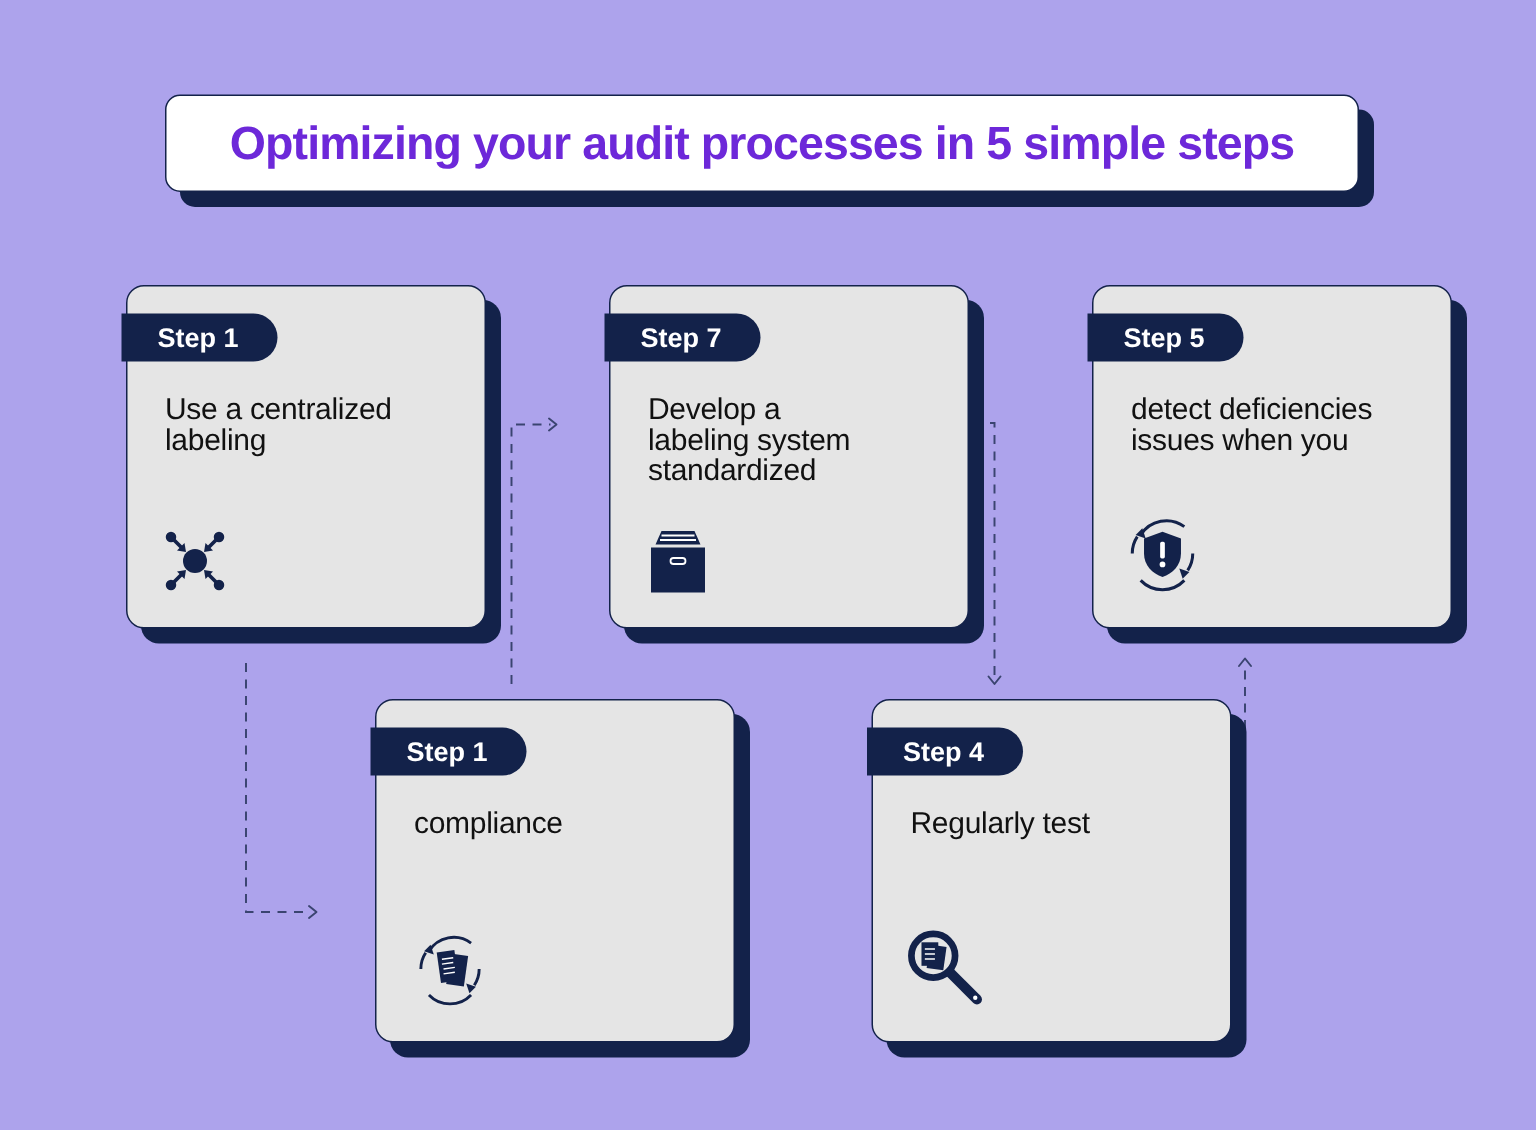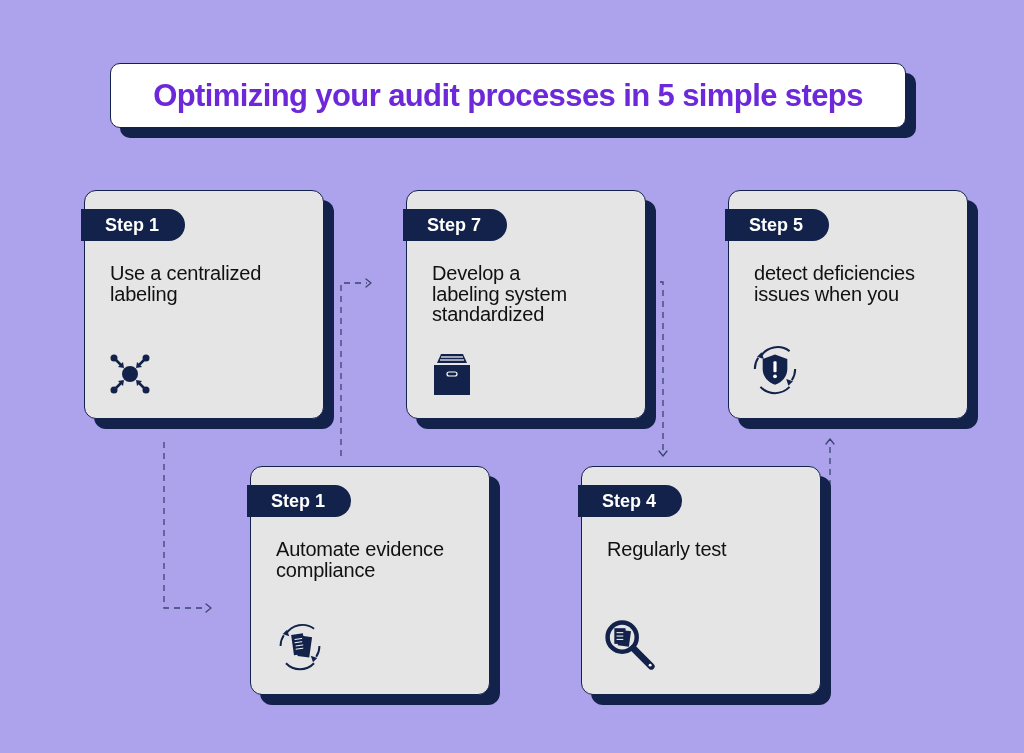--- a/index.html
+++ b/index.html
@@ -87,21 +87,20 @@
       <polygon points="31,19 37,18 32,13" stroke="none"></polygon>
       <polygon points="19,31 13,32 18,37" stroke="none"></polygon>
       <polygon points="31,31 37,32 32,37" stroke="none"></polygon>
     </g>
   </svg>
 </div>
 
 <div class="card" style="left:222px; top:466px;">
   <div class="badge">Step 1</div>
   <div class="desc">
-    <div>Automate evidence</div>
     <div>compliance</div>
   </div>
   <svg class="icon" viewBox="0 0 50 50" style="top:152px; left:22px; width:54px; height:54px;">
     <g fill="none" stroke="#13224A" stroke-width="1.8">
       <path d="M12 14 A18 18 0 0 1 38 9"></path>
       <path d="M38 41 A18 18 0 0 1 12 41"></path>
       <path d="M7 25 A18 18 0 0 1 10 15"></path>
       <path d="M43 25 A18 18 0 0 1 40 35"></path>
     </g>
     <g fill="#13224A">

